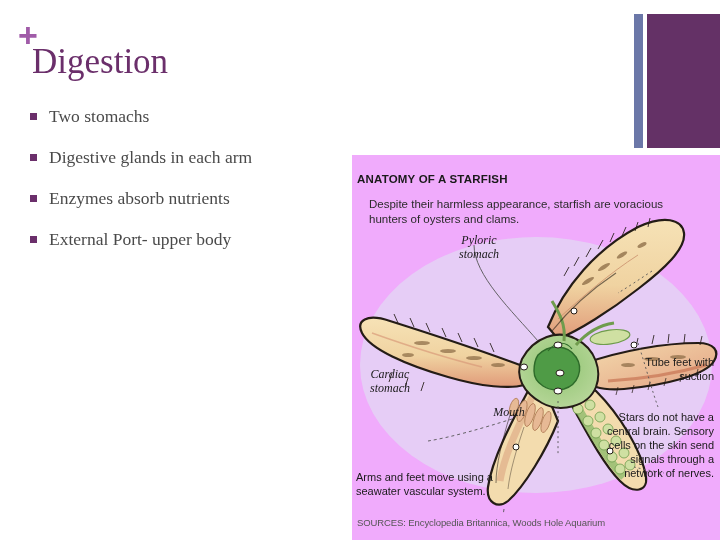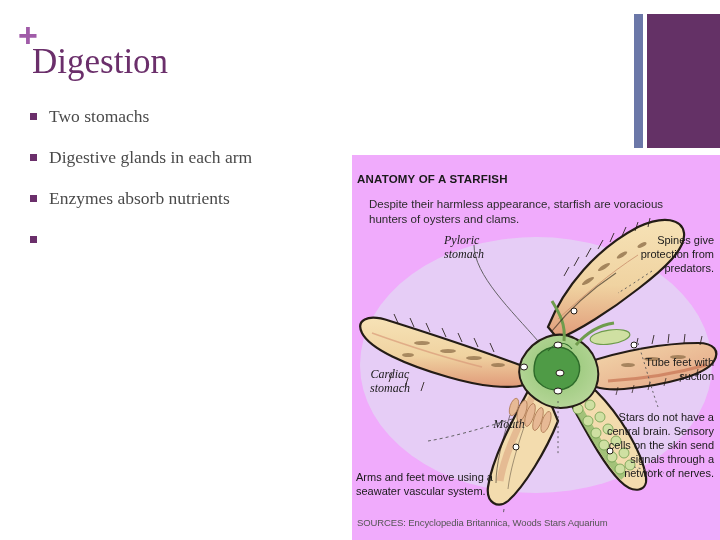--- a/index.html
+++ b/index.html
@@ -135,25 +135,25 @@
     font-size: 11px;
     line-height: 14px;
     color: #1a1a1a;
   }
   .callout.italic {
     font-style: italic;
     font-family: "Liberation Serif", serif;
     font-size: 12px;
   }
 
-  #callout-pyloric   { left: 92px; top: 78px;  width: 70px; }
+  #callout-pyloric   { left: 92px; top: 78px;  width: 70px; text-align: center; }
   #callout-spines    { left: 262px; top: 78px; width: 100px; text-align: right; }
   #callout-cardiac   { left: 2px;  top: 212px; width: 72px; text-align: center; }
   #callout-tubefeet  { left: 262px; top: 200px; width: 100px; text-align: right; }
-  #callout-mouth     { left: 122px; top: 250px; width: 70px; text-align: center; margin-top: 12px; }
+  #callout-mouth     { left: 122px; top: 250px; width: 70px; text-align: center; }
   #callout-brain     { left: 248px; top: 255px; width: 114px; text-align: right; }
   #callout-arms      { left: 4px;  top: 315px; width: 170px; text-align: left; }
 
   
   #starfish-svg {
     position: absolute;
     left: 0px;
     top: 60px;
     width: 368px;
     height: 300px;
@@ -176,20 +176,21 @@
   <li>
     <span class="bullet-marker"></span>
     <span>Digestive glands in each arm</span>
   </li>
   <li>
     <span class="bullet-marker"></span>
     <span>Enzymes absorb nutrients</span>
   </li>
   <li>
     <span class="bullet-marker"></span>
+    <span>External Port- upper body</span>
   </li>
 </ul>
 
 <div id="figure-wrap">
 
   <div id="figure-title">ANATOMY OF A STARFISH</div>
   <div id="figure-deck">Despite their harmless appearance, starfish are voracious hunters of oysters and clams.</div>
 
   <svg id="starfish-svg" viewBox="0 0 368 300">
     <defs>
@@ -335,21 +336,20 @@
       <path d="M76,226 C100,222 128,214 160,204" stroke-dasharray="3,3"></path>
       <path d="M206,186 C206,208 206,226 206,240" stroke-dasharray="2,3"></path>
       <path d="M300,56 C288,64 276,72 266,78" stroke-dasharray="2,3"></path>
       <path d="M286,128 C294,152 300,176 306,192" stroke-dasharray="2,3"></path>
       <path d="M282,252 C290,254 300,256 312,258" stroke-dasharray="2,3"></path>
       <path d="M152,294 C150,308 148,318 146,326" stroke-dasharray="3,3"></path>
     </g>
   </svg>
 
   <div class="callout italic" id="callout-pyloric">Pyloric stomach</div>
-  <div class="callout" id="callout-spines">Spines give protection from predators.</div>
   <div class="callout italic" id="callout-cardiac">Cardiac stomach</div>
   <div class="callout" id="callout-tubefeet">Tube feet with suction</div>
   <div class="callout italic" id="callout-mouth">Mouth</div>
   <div class="callout" id="callout-brain">Stars do not have a central brain. Sensory cells on the skin send signals through a network of nerves.</div>
   <div class="callout" id="callout-arms">Arms and feet move using a seawater vascular system.</div>
 
-  <div id="figure-source">SOURCES: Encyclopedia Britannica, Woods Stars Aquarium</div>
+  <div id="figure-source">SOURCES: Encyclopedia Britannica, Woods Hole Aquarium</div>
 </div>
 
 </body></html>

